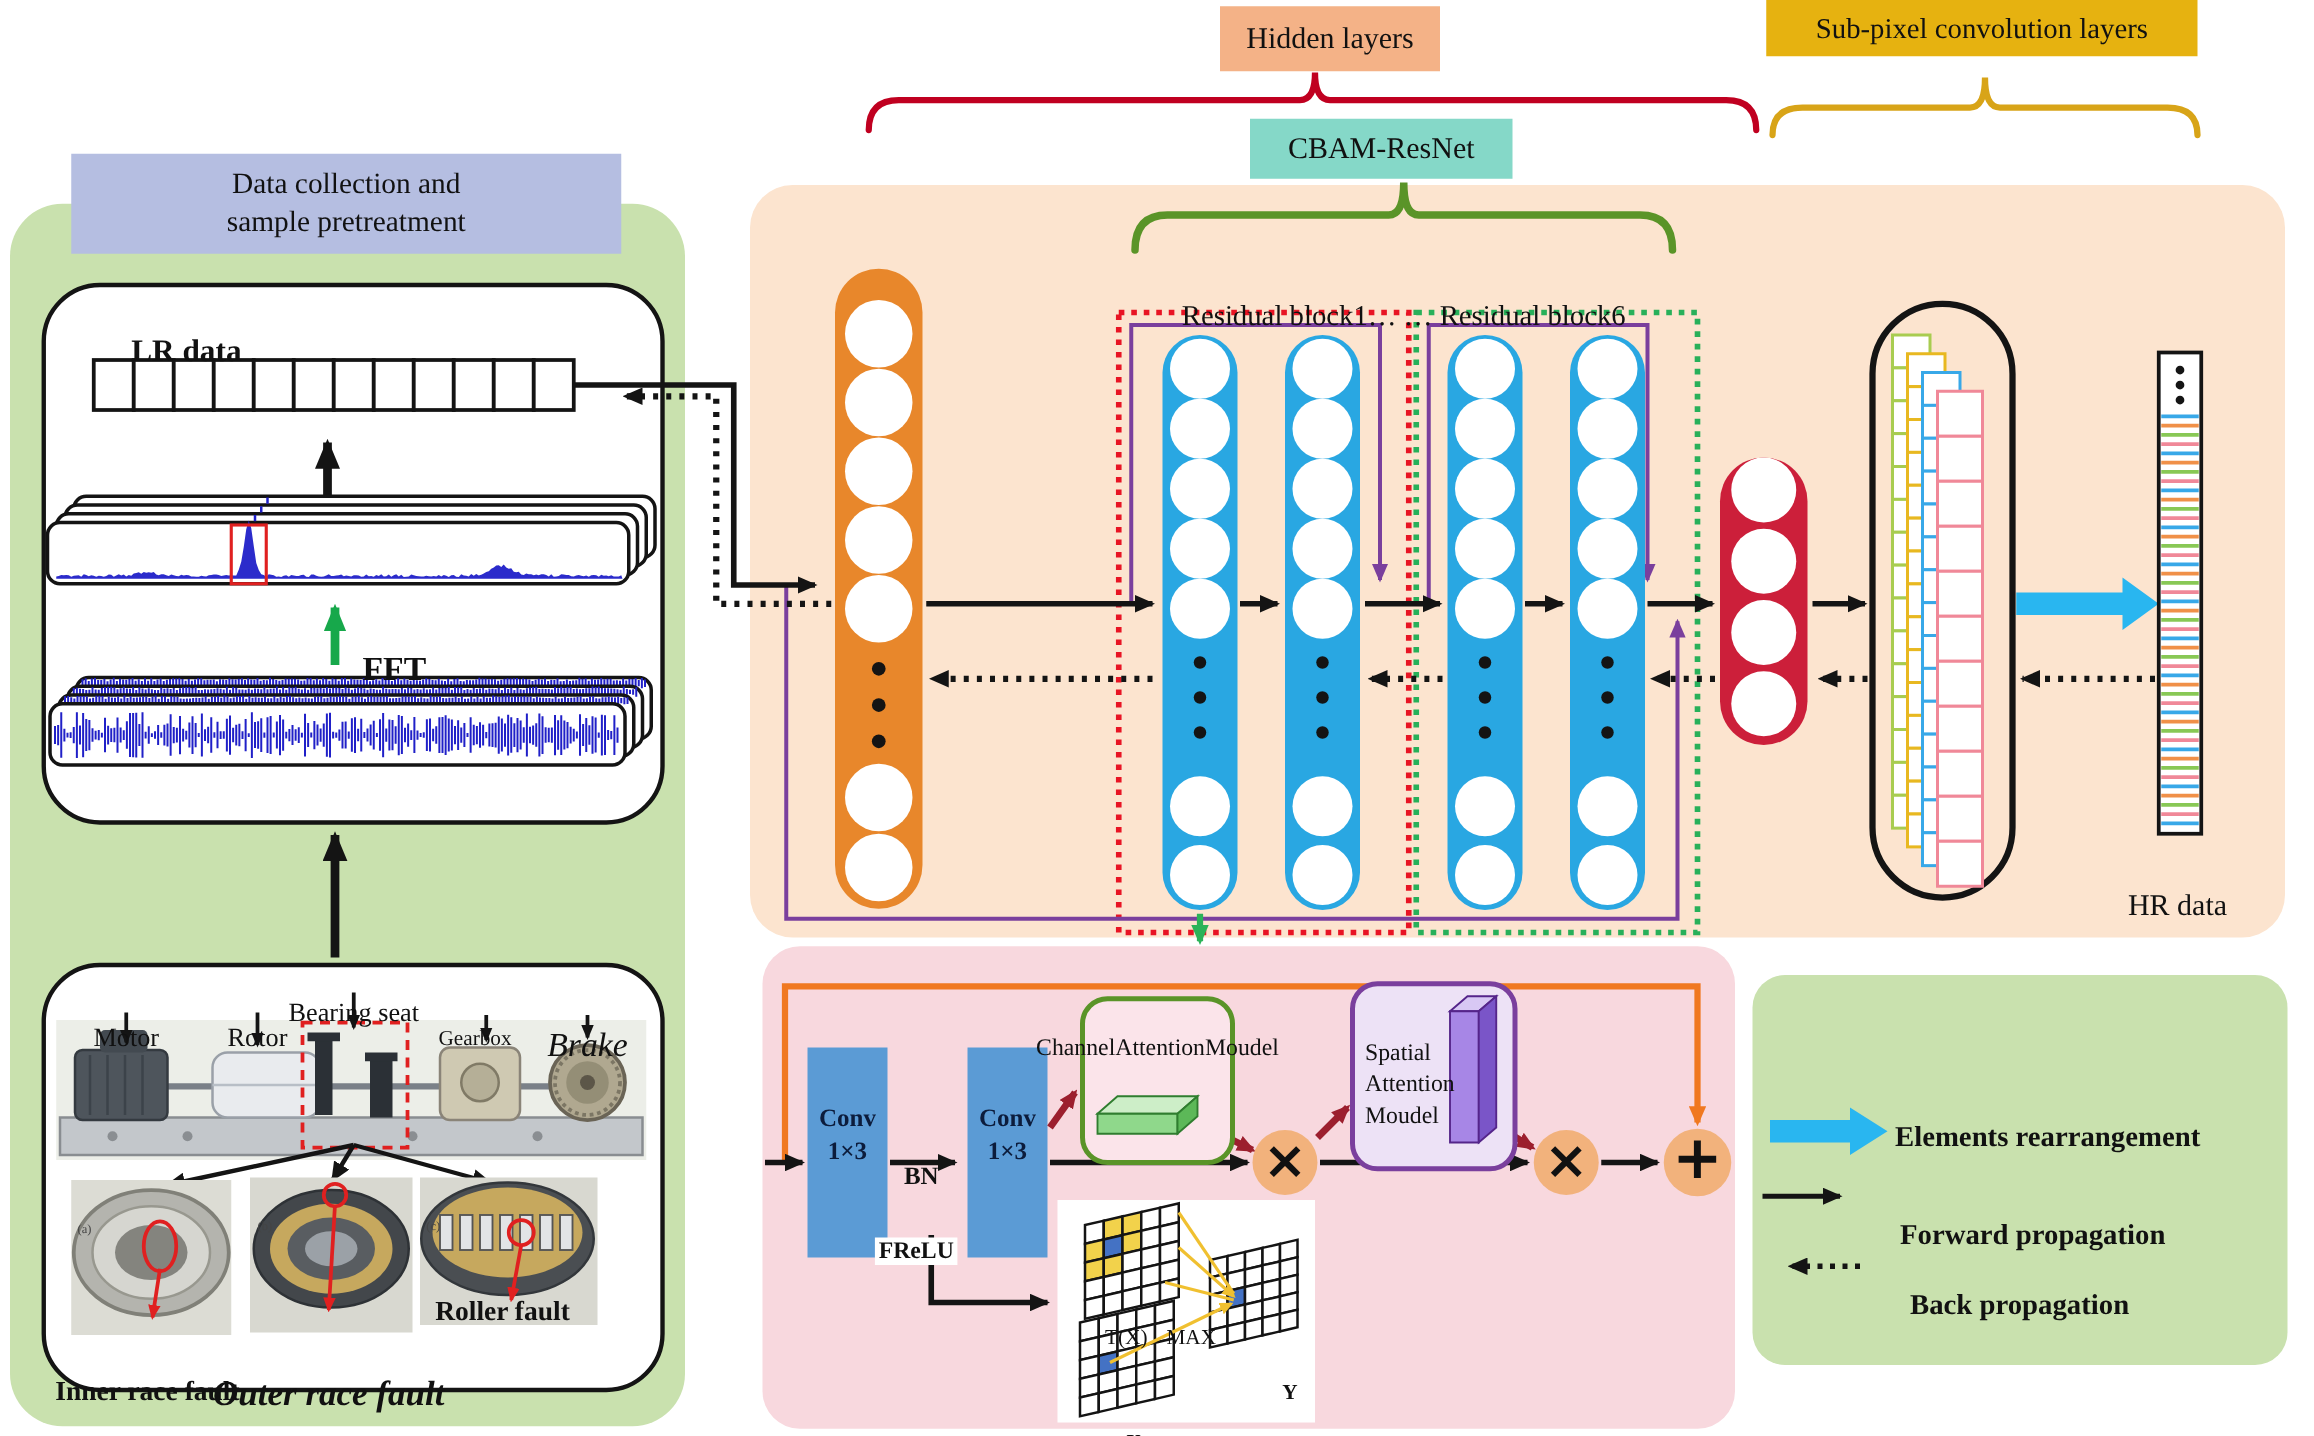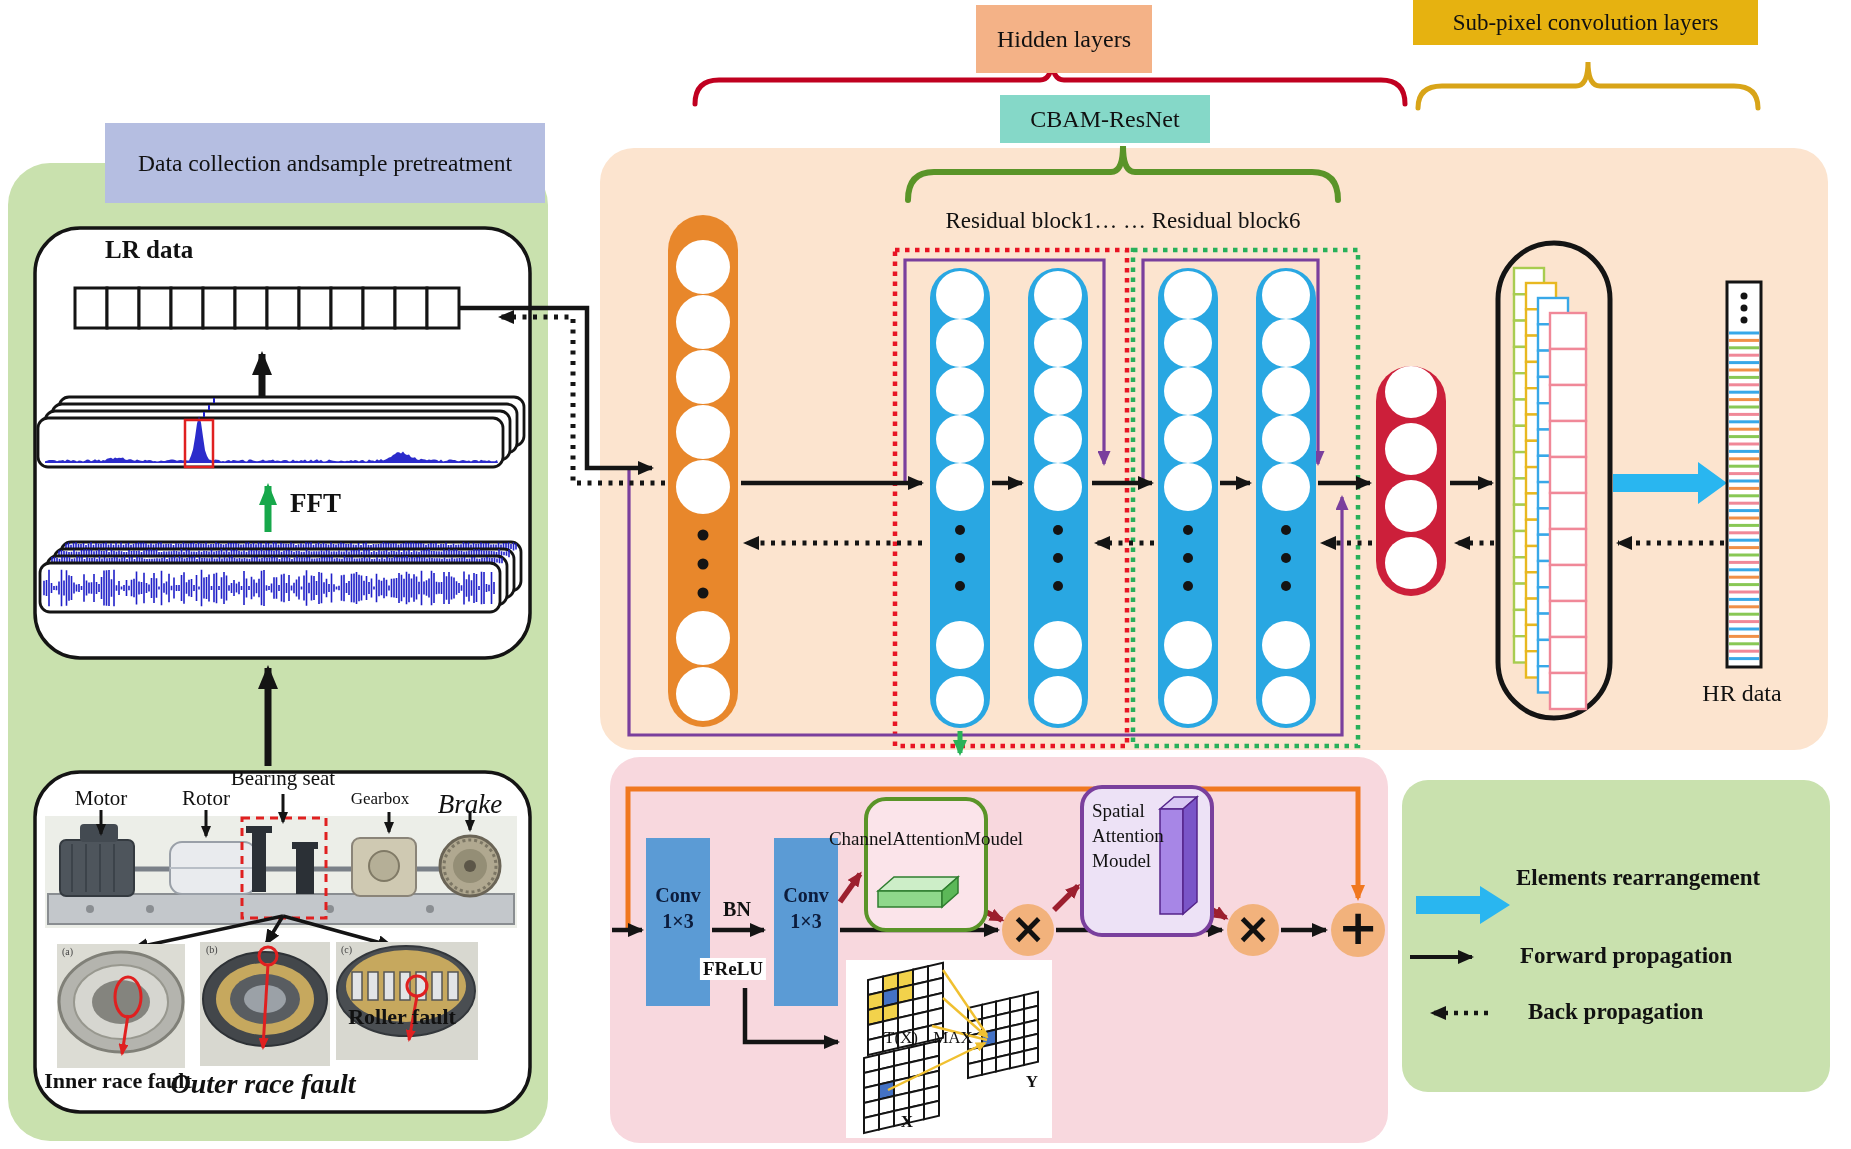--- a/index.html
+++ b/index.html
@@ -1,19 +1,19 @@
 <!DOCTYPE html>
 <html><head>
 <meta charset="utf-8">
 <style>
   html,body{margin:0;padding:0;background:#fff;}
   #stage{position:relative;width:1851px;height:1149px;background:#fff;overflow:hidden;
          font-family:"Liberation Serif",serif;}
   #fig{position:absolute;left:0;top:0;}
-  .lbl{position:absolute;color:#111;white-space:nowrap;font-family:"Liberation Serif",serif;}
+  .lbl{position:absolute;color:#111;white-space:nowrap;font-family:"Liberation Serif",serif;margin-top:32px;}
   .c{transform:translateX(-50%);}
   .box{position:absolute;display:flex;align-items:center;justify-content:center;
        text-align:center;color:#111;}
   .op{position:absolute;transform:translate(-50%,-54%);font-family:"DejaVu Sans",sans-serif;
       font-weight:bold;color:#111;}
 </style>
 </head>
 <body>
 
 <div id="stage">
@@ -522,26 +522,26 @@
     <path d="M943,998 L987,1037" marker-end="url(#agold)"></path>
     <path d="M932,1026 L987,1040"></path>
     <path d="M888,1090 L985,1043" marker-end="url(#agold)"></path>
   </g>
 
   <polygon points="1416,896 1480,896 1480,886 1510,905 1480,924 1480,914 1416,914" fill="#29b6f0"></polygon>
   <path d="M1410,957 H1472" stroke="#141414" stroke-width="4" fill="none" marker-end="url(#ab)"></path>
   <path d="M1488,1013 L1432,1013" stroke="#141414" stroke-width="4.5" stroke-dasharray="4 6" fill="none" marker-end="url(#ab)"></path>
 </svg>
 
-<div class="box" style="left:976px;top:5px;width:176px;height:68px;background:#f4b287;font-size:24px;">Hidden layers</div>
+<div class="box" style="left:976px;top:5px;width:176px;height:52px;background:#f4b287;font-size:24px;">Hidden layers</div>
 <div class="box" style="left:1413px;top:0px;width:345px;height:45px;background:#e6b210;font-size:23px;">Sub-pixel convolution layers</div>
 <div class="box" style="left:1000px;top:95px;width:210px;height:48px;background:#85d8c8;font-size:24px;">CBAM-ResNet</div>
 <div class="lbl c" style="left:1123px;top:208px;font-size:23px;">Residual block1… … Residual block6</div>
 
-<div class="box" style="left:57px;top:123px;width:440px;height:80px;background:#b5bee1;font-size:23.5px;line-height:31px;margin-left:48px;">
+<div class="box" style="left:57px;top:123px;width:440px;height:80px;background:#b5bee1;font-size:23.5px;flex-direction:column;line-height:31px;">
   <span>Data collection and</span>
   <span>sample pretreatment</span>
 </div>
 
 <div class="lbl" style="left:105px;top:236px;font-size:25px;font-weight:bold;">LR data</div>
 <div class="lbl" style="left:290px;top:488px;font-size:27px;font-weight:bold;">FFT</div>
 
 <div class="lbl c" style="left:101px;top:786px;font-size:21px;">Motor</div>
 <div class="lbl c" style="left:206px;top:786px;font-size:21px;">Rotor</div>
 <div class="lbl c" style="left:283px;top:766px;font-size:21px;">Bearing seat</div>

